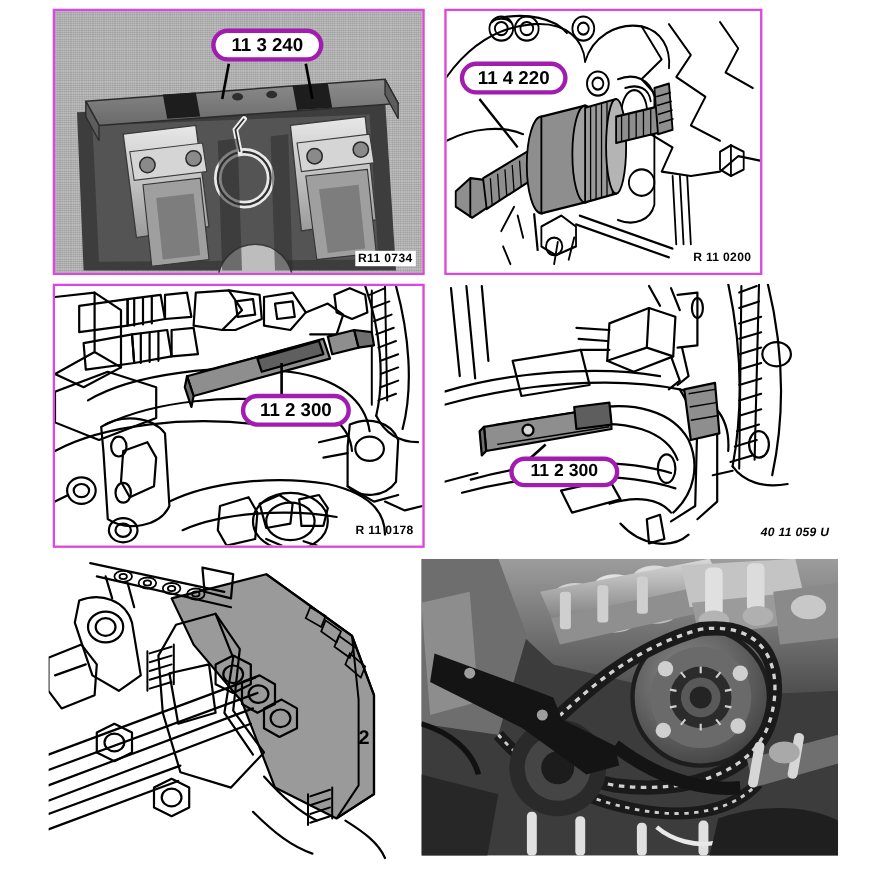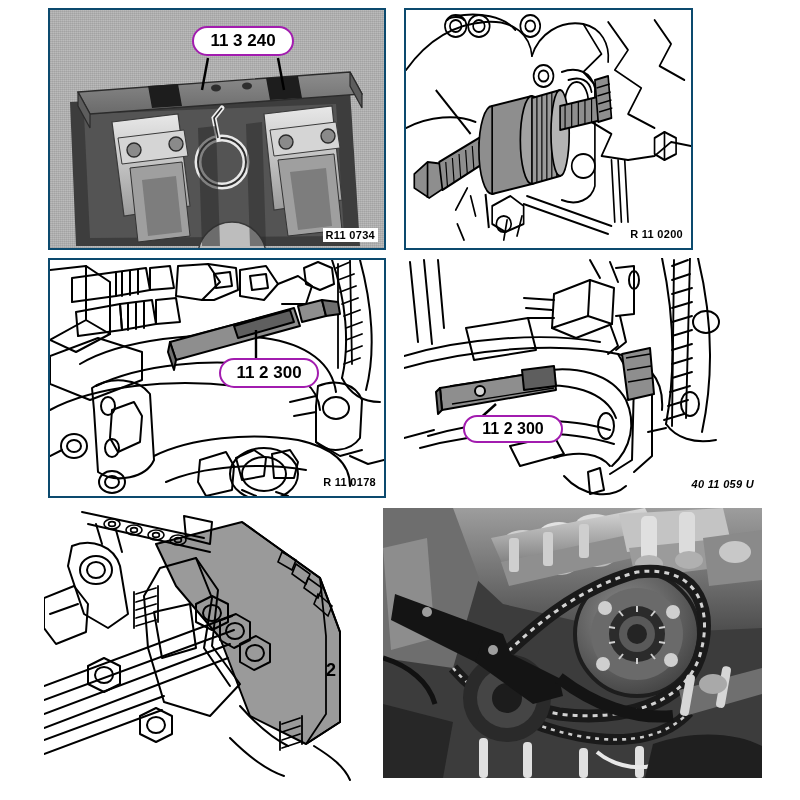--- a/index.html
+++ b/index.html
@@ -21,21 +21,21 @@
     background: #ffffff;
   }
 
   
   .panel {
     position: absolute;
     box-sizing: border-box;
     overflow: hidden;
   }
   .panel.bordered {
-    border: 2px solid #0c4a6e;
+    border: 2px solid #d946ef;
     background: #fdba74;
   }
   .panel.borderless {
     border: none;
     background: transparent;
   }
 
   
   .photo-bg {
     position: absolute;
@@ -86,21 +86,21 @@
   }
 
   
   .callout {
     position: absolute;
     display: flex;
     align-items: center;
     justify-content: center;
     box-sizing: border-box;
     background: #ffffff;
-    border: 2px solid #a21caf;
+    border: 4px solid #a21caf;
     border-radius: 999px;
     font-family: "Liberation Sans", sans-serif;
     font-weight: bold;
     color: #000000;
     white-space: nowrap;
     z-index: 6;
   }
 
   
   .index-label {
@@ -256,20 +256,21 @@
     </svg>
 
     <svg class="panel-svg" viewBox="0 0 344 238" preserveAspectRatio="none" style="z-index:5;">
       <path d="M36 80 L78 124" stroke="#000" stroke-width="2.4" fill="none"></path>
       <path d="M96 184 L100 218" stroke="#000" stroke-width="2.4" fill="none"></path>
     </svg>
 
     <div class="ref-code plain" style="right:8px; bottom:8px;">R 11 0200</div>
   </div>
 
+  <div class="callout" style="left:418px; top:56px; width:98px; height:30px; font-size:17px;">11 4 220</div>
 
   <div class="panel bordered" style="left:48px; top:258px; width:338px; height:240px;padding-left:17px;">
     <div class="line-bg"></div>
     <svg class="panel-svg" viewBox="0 0 334 236" preserveAspectRatio="none">
       <g fill="none" stroke="#000" stroke-width="2" stroke-linejoin="round" stroke-linecap="round">
 
         <path d="M0 10 L36 6 L60 22 L60 74 L26 92 L0 80"></path>
         <path d="M36 6 L36 60 L60 74 M36 60 L0 80"></path>
         <path d="M0 96 L48 78 L92 92 L92 120 L40 140 L0 124 Z"></path>
 

